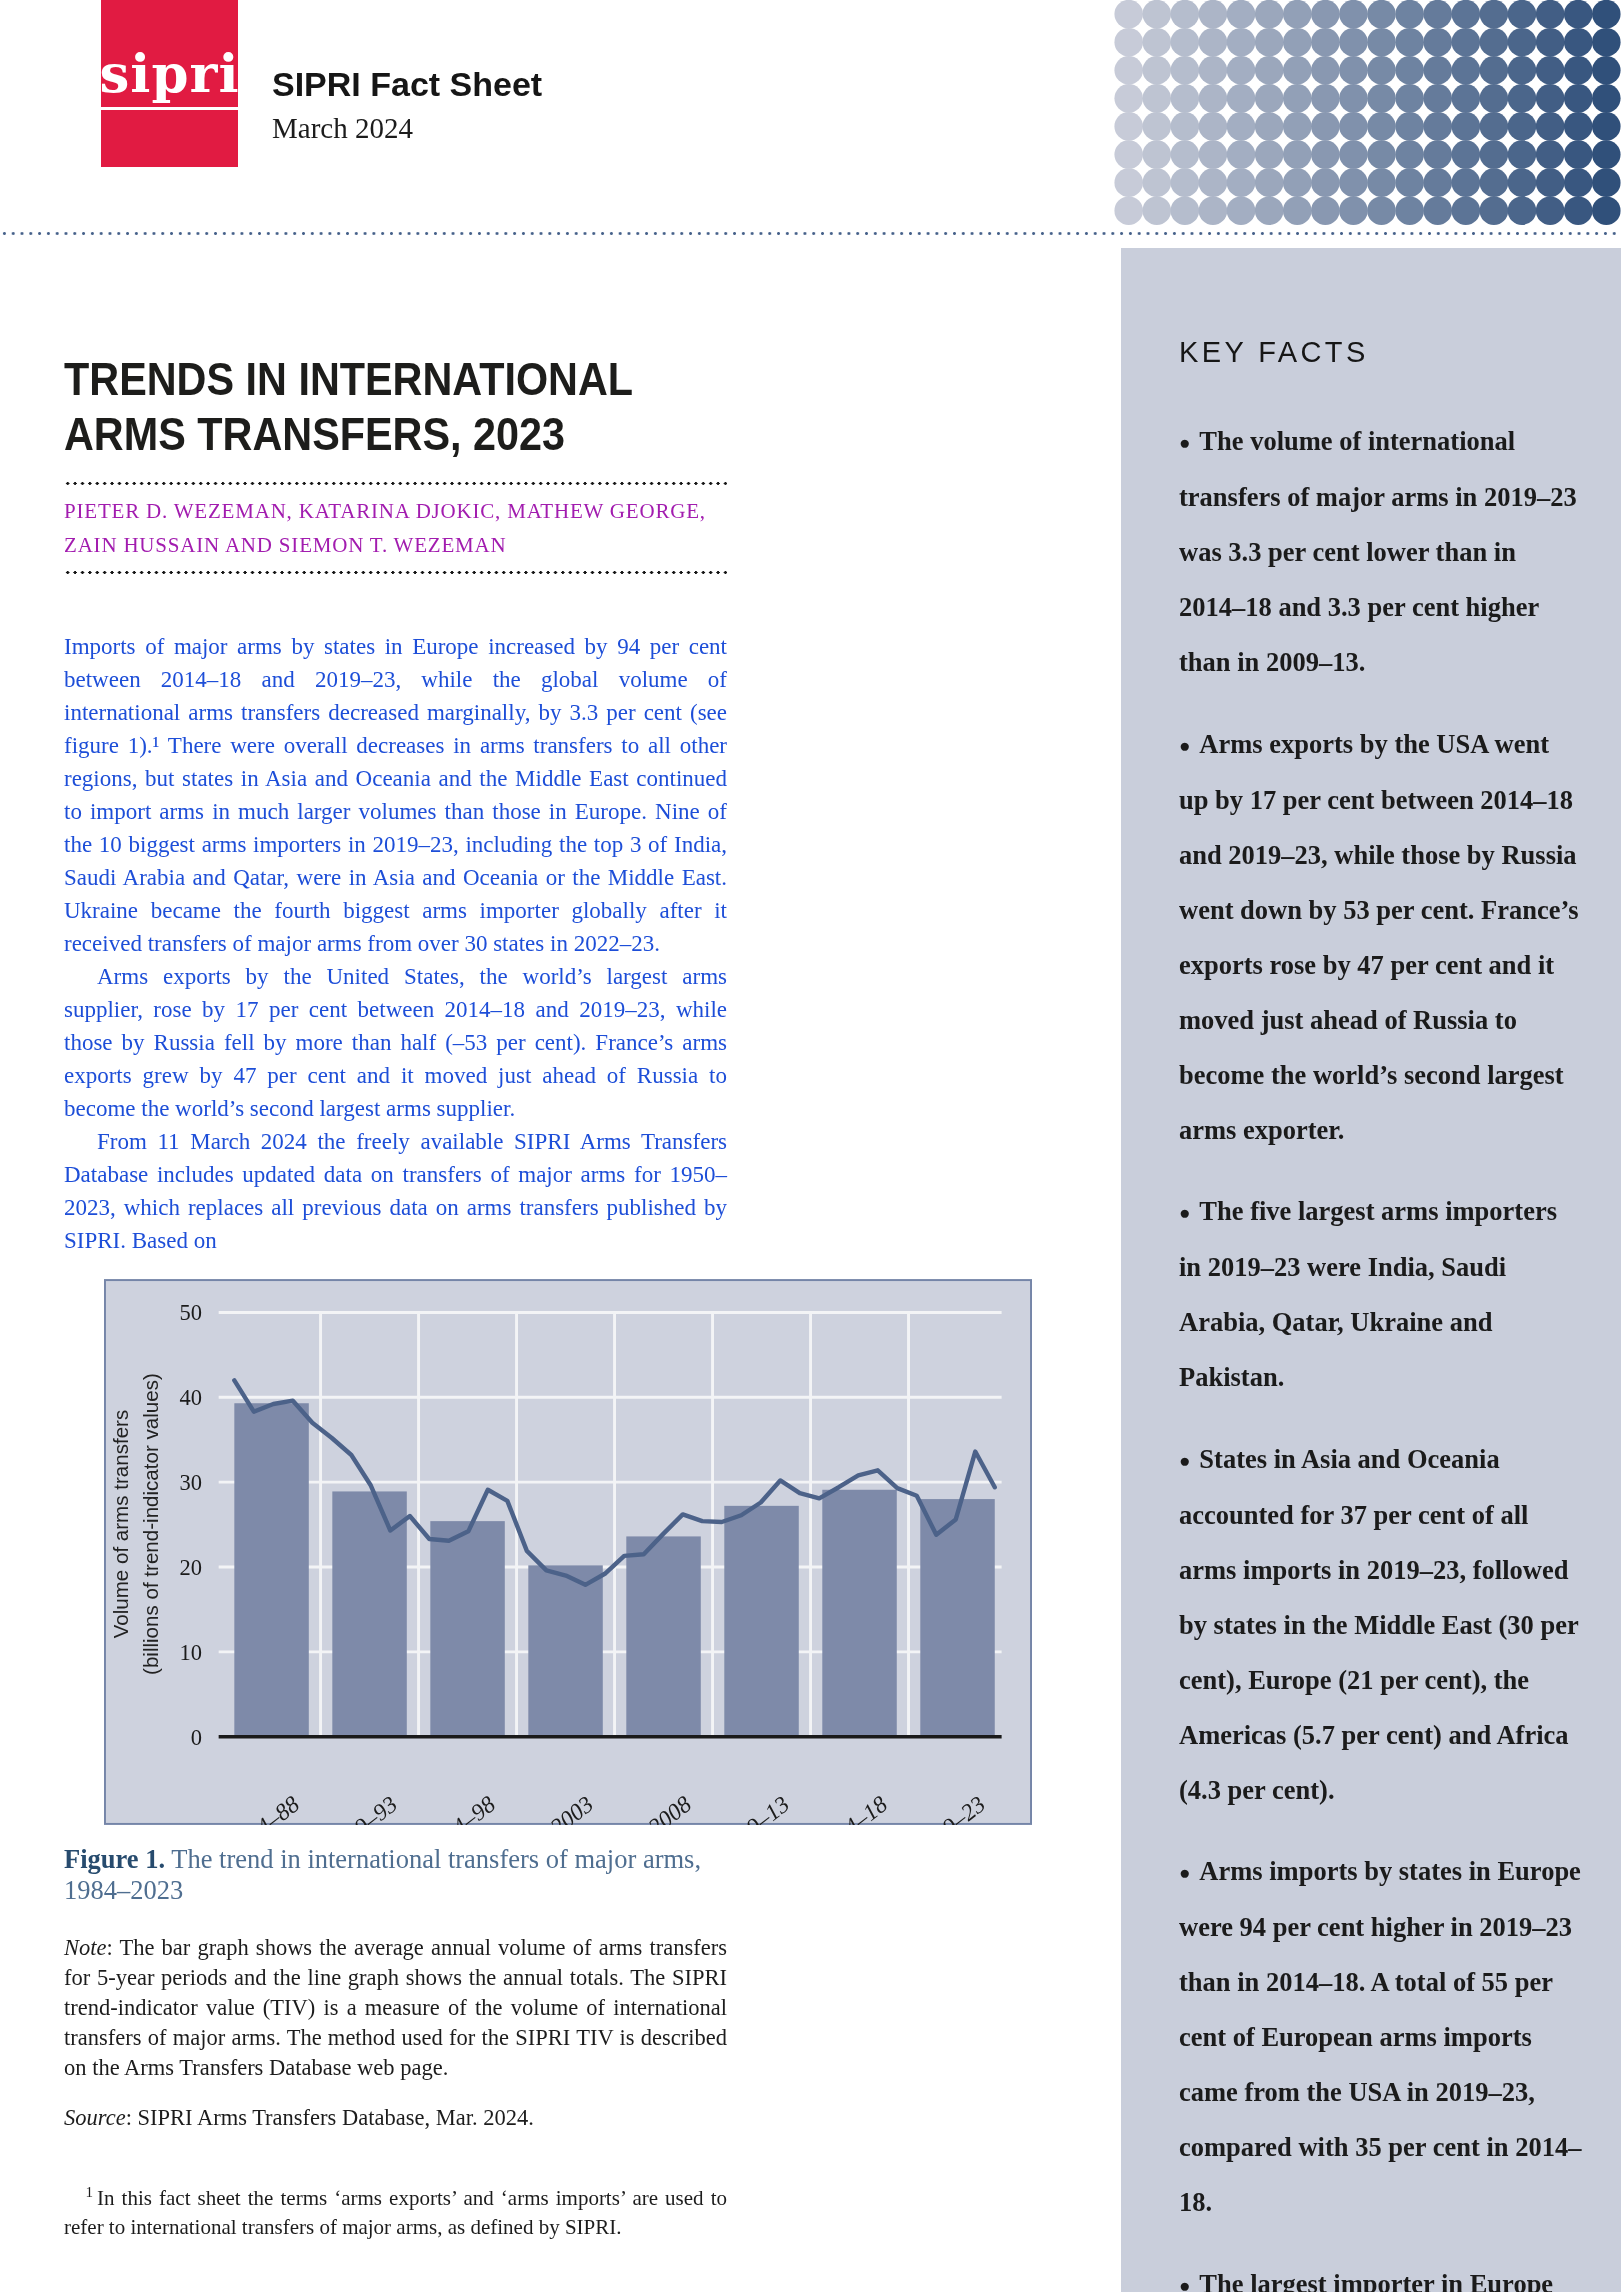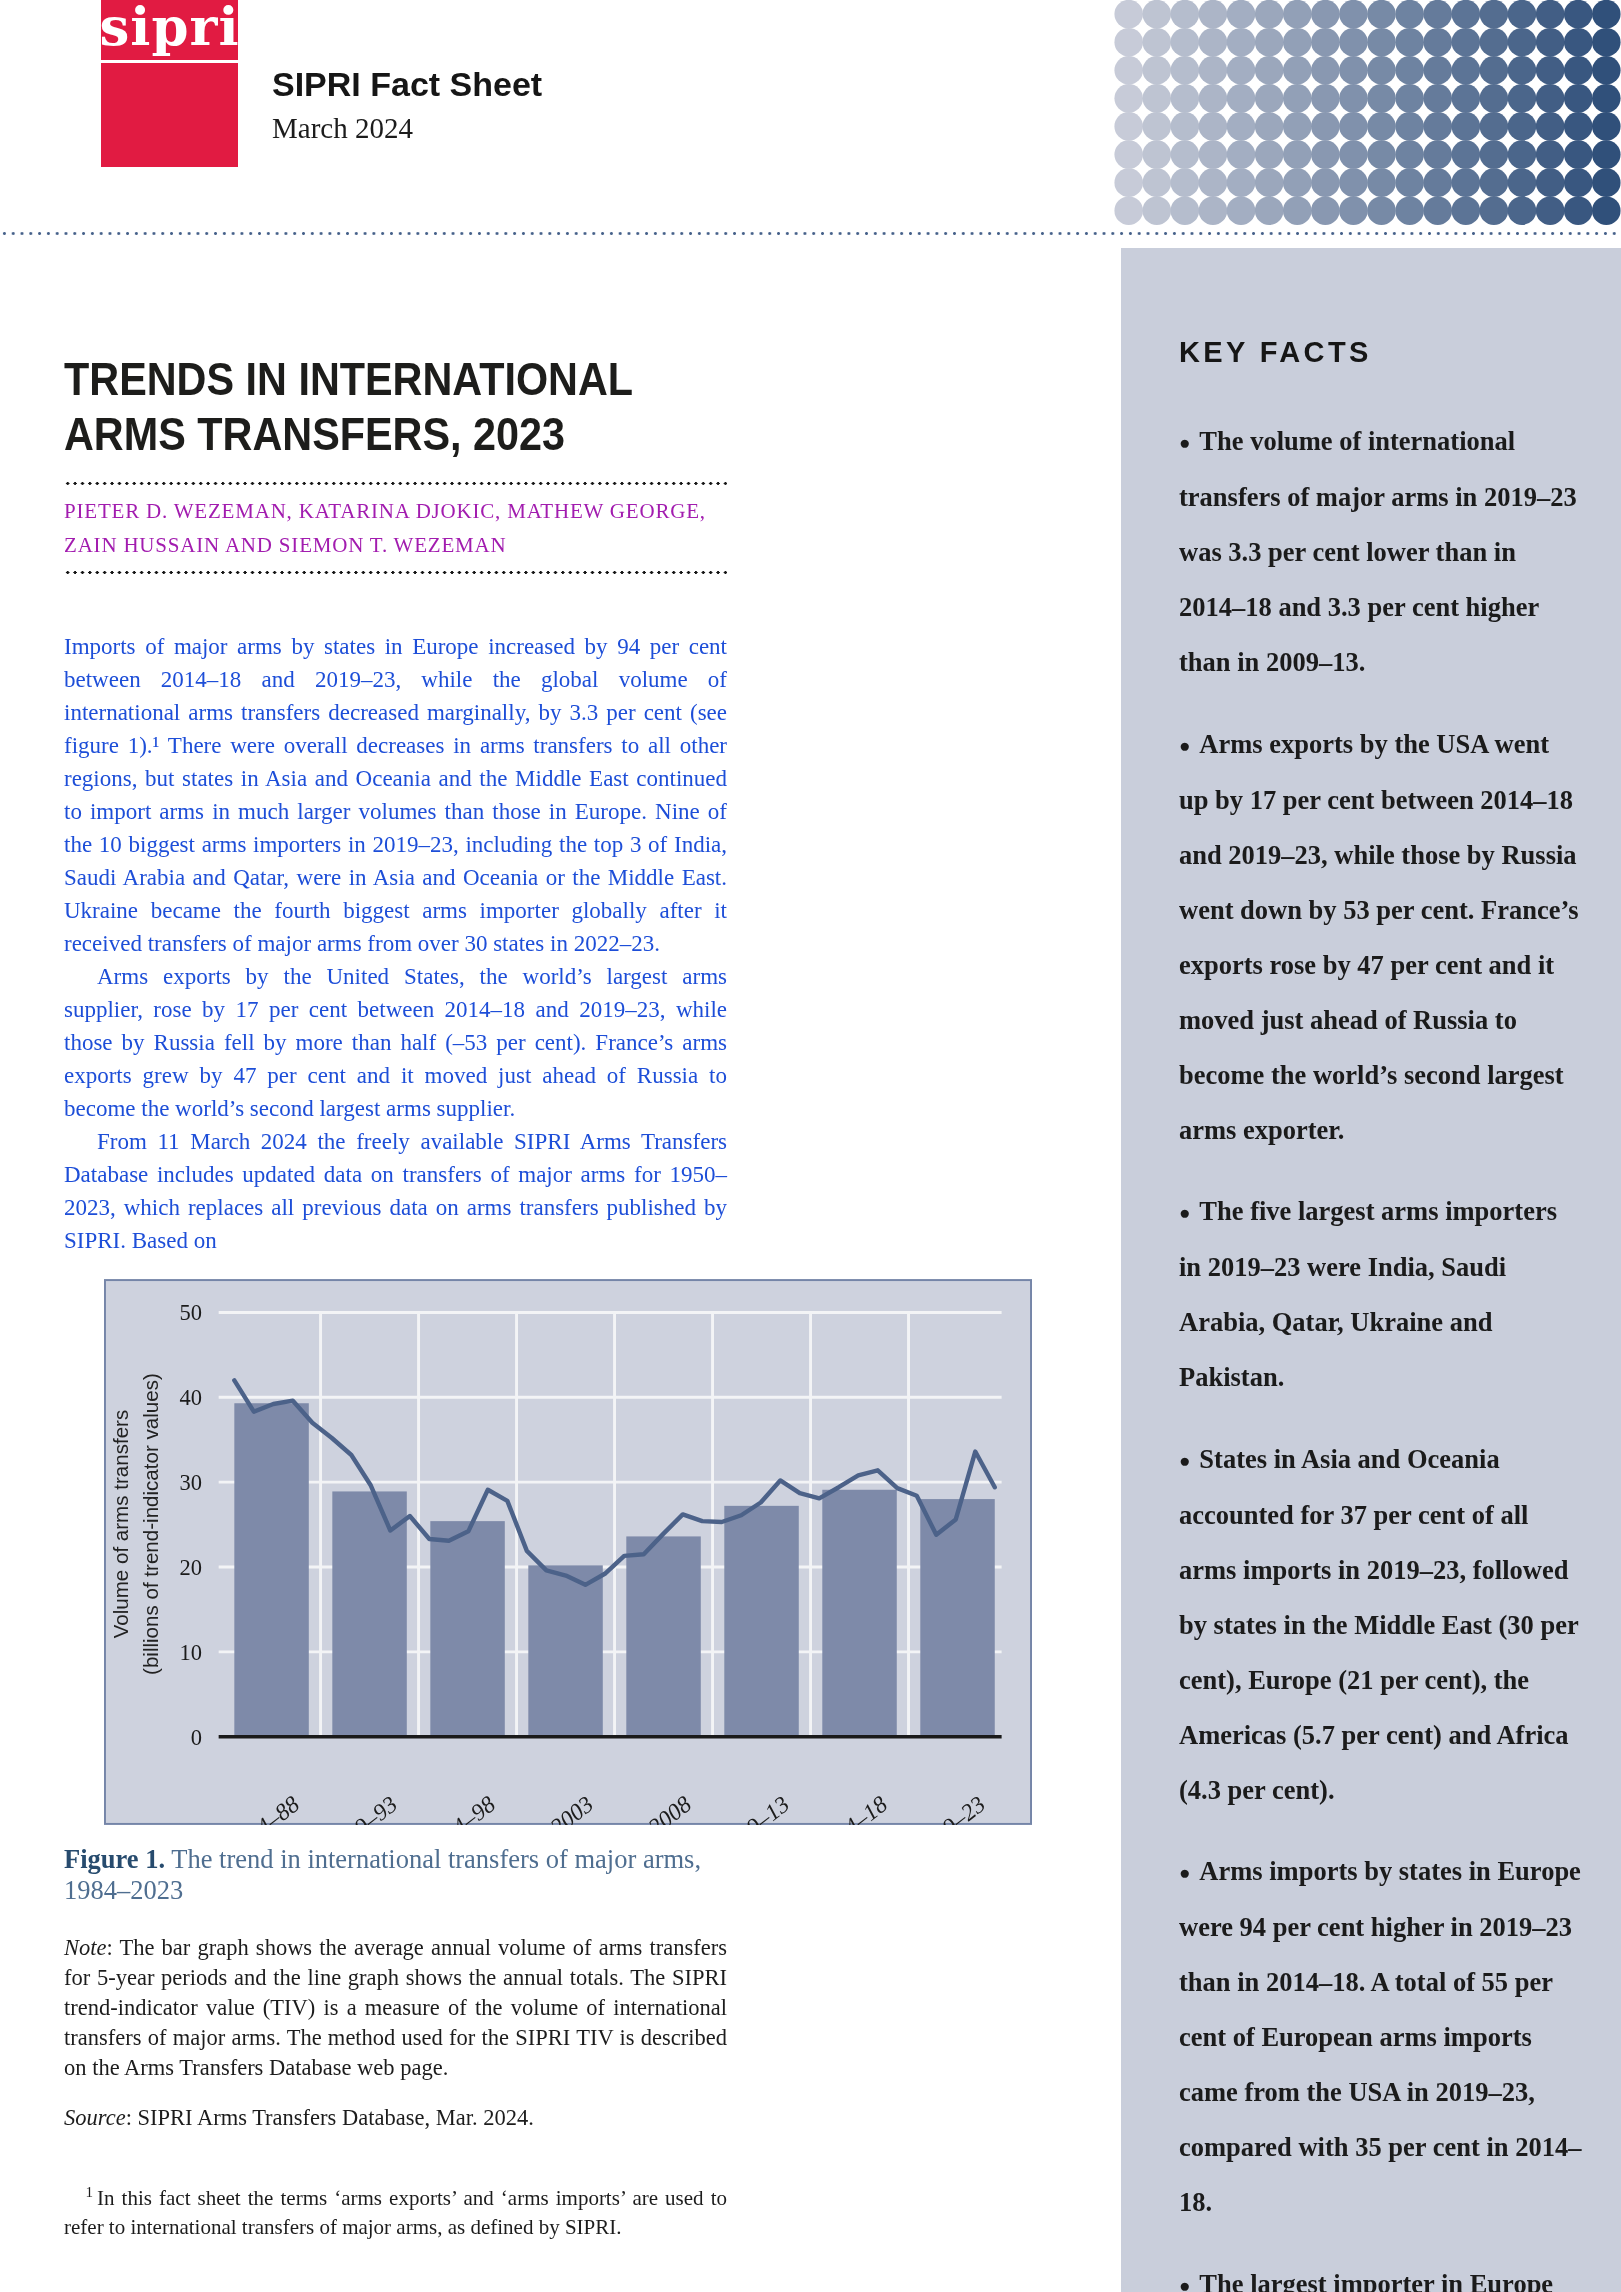--- a/index.html
+++ b/index.html
@@ -2,35 +2,35 @@
 <html><head>
 <meta charset="utf-8">
 <style>
   html,body{margin:0;padding:0;}
   body{width:1621px;height:2293px;position:relative;overflow:hidden;background:#ffffff;
        font-family:"Liberation Serif",serif;color:#1c1c1c;}
   [data-name]{box-sizing:border-box;}
 
   
   .logo{position:absolute;left:101px;top:0;width:137px;height:167px;background:#e11b42;
-        display:flex;align-items:flex-start;justify-content:center;padding-bottom:9.8px;}
+        display:flex;align-items:center;justify-content:center;padding-bottom:9.8px;}
   .logo-text{color:#fff;font-family:"DejaVu Serif",serif;font-weight:bold;font-size:53px;
              line-height:1;letter-spacing:1px;border-bottom:3.9px solid #fff;padding:0 2px 6.9px 2px;}
   .hdr-title{position:absolute;left:272px;top:65px;font-family:"Liberation Sans",sans-serif;
              font-weight:bold;font-size:34px;color:#161616;}
   .hdr-date{position:absolute;left:272px;top:112px;font-size:29px;color:#1c1c1c;}
   .dots{position:absolute;left:1114px;top:0;width:507px;height:225px;}
   .hdr-rule{position:absolute;left:0;top:231px;width:1621px;height:4.9px;
             background-image:radial-gradient(circle,#46618a 1.3px,transparent 1.5px);
             background-size:8.8px 4.9px;background-position:0 50%;background-repeat:repeat-x;}
 
   
   .sidebar{position:absolute;left:1121px;top:248px;width:500px;height:2045px;background:#c9cedb;
            padding:88px 37px 0 58px;}
-  .kf-head{font-family:"Liberation Sans",sans-serif;font-weight:bold;font-size:29px;
+  .kf-head{font-family:"Liberation Sans",sans-serif;font-weight:normal;font-size:29px;
            letter-spacing:3.4px;color:#161616;margin:0 0 45px 0;}
   .kf{font-weight:bold;font-size:26.5px;line-height:55px;color:#1b1b1b;margin:0 0 26.5px 0;}
   .kf .dot{font-size:0.72em;vertical-align:1px;margin-right:8.8px;}
 
   
   .main{position:absolute;left:64px;top:351px;width:663px;}
   .page-title{font-family:"Liberation Sans",sans-serif;font-weight:bold;font-size:47px;
               line-height:55px;color:#1d1d1b;margin:0 0 19.6px 0;transform:scaleX(0.88);
               transform-origin:left top;white-space:nowrap;letter-spacing:0;}
   .dotted-rule{height:4.9px;background-image:radial-gradient(circle,#151515 1.5px,transparent 1.7px);

